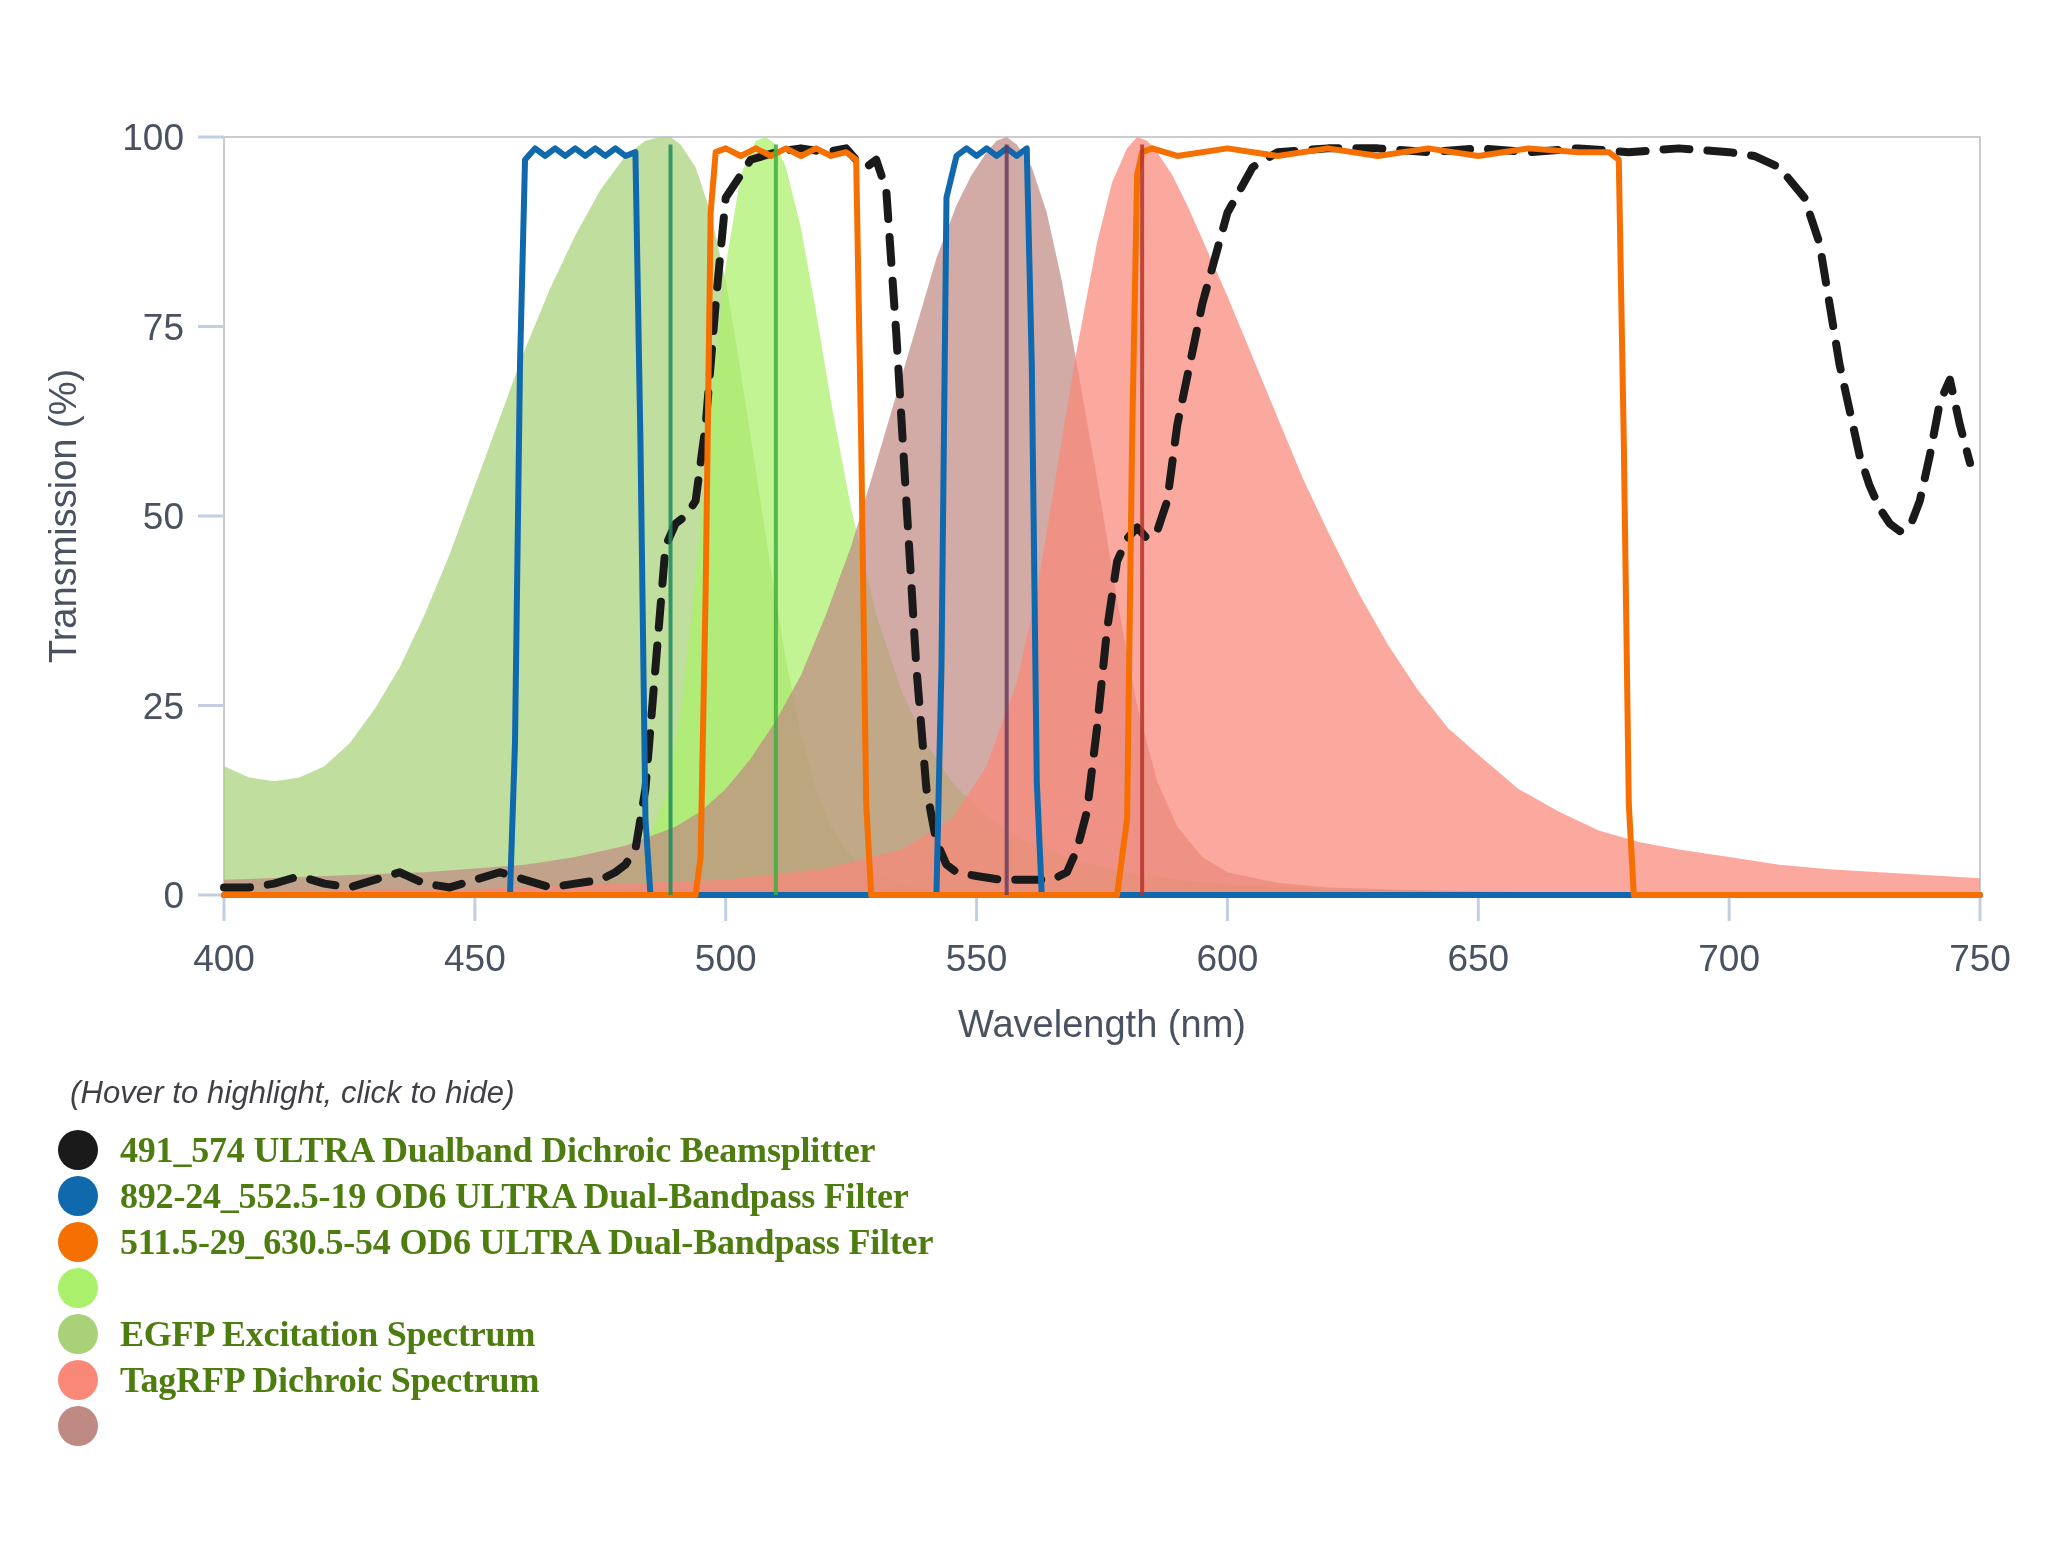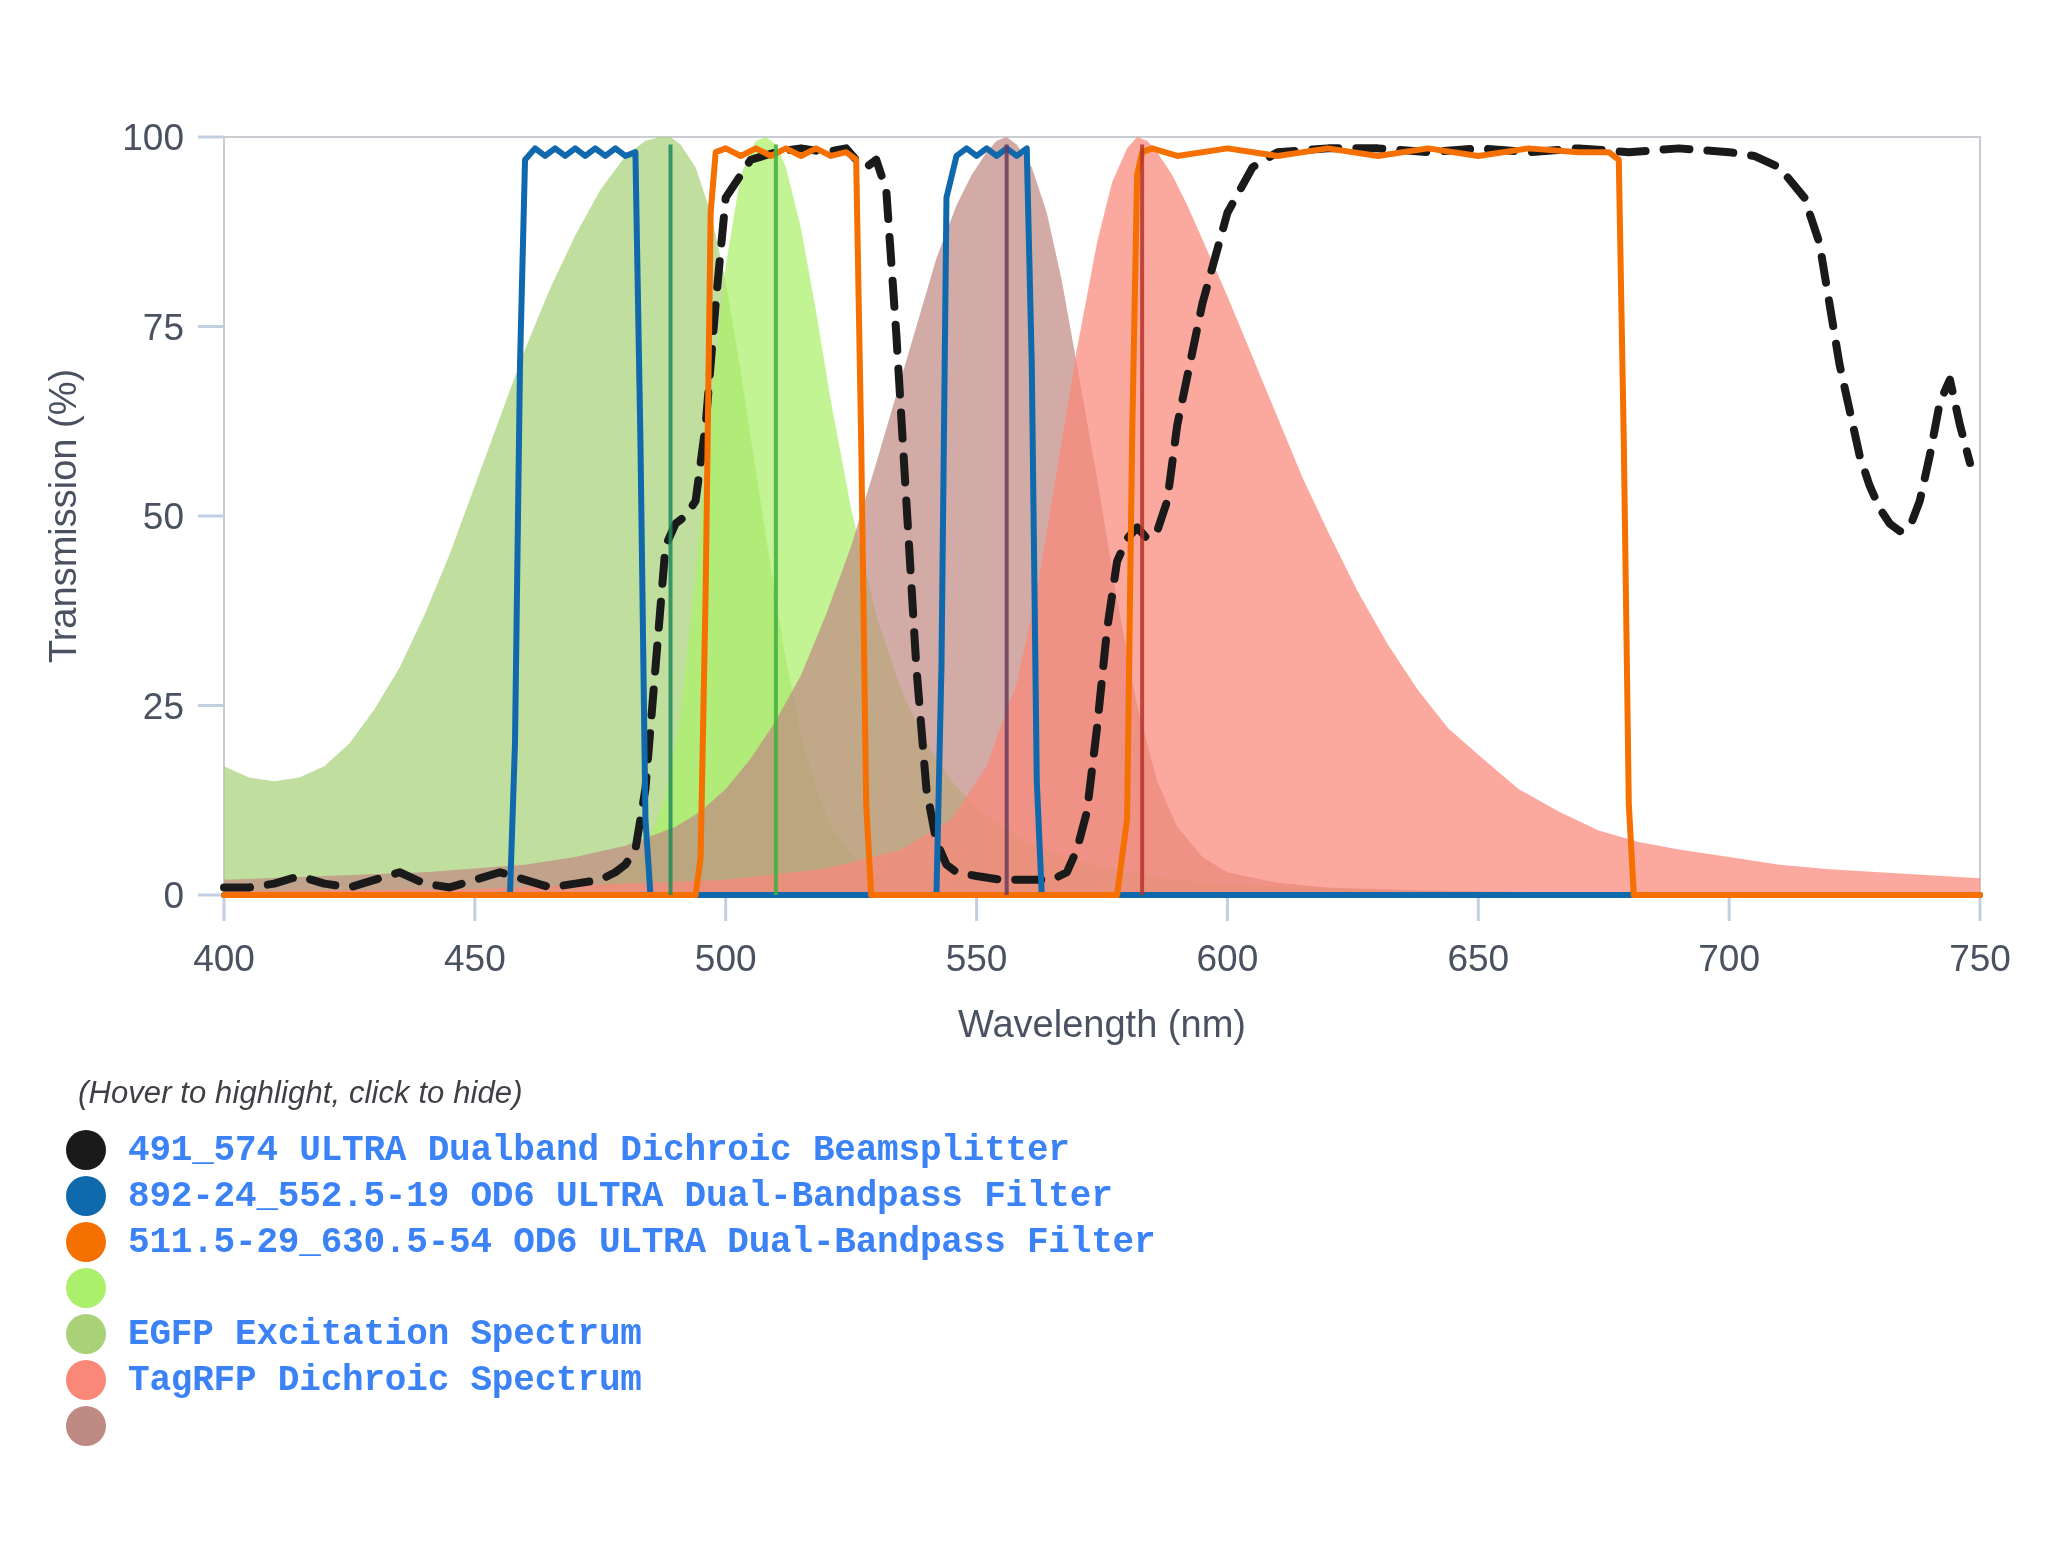--- a/index.html
+++ b/index.html
@@ -9,38 +9,38 @@
     font-family:"Liberation Sans", sans-serif;
     color:#3b4252;
     overflow:hidden;
     position:relative;
   }
   #chart-wrap{position:absolute;left:0;top:0;width:2048px;height:1060px;}
   #svg-chart{display:block;}
   .axis-tick-label{font-family:"Liberation Sans",sans-serif;font-size:37px;fill:#4a5160;}
   .axis-title{font-family:"Liberation Sans",sans-serif;font-size:38px;fill:#4a5160;}
 
-  #legend-wrap{position:absolute;left:8px;top:1075px;width:1682px;}
+  #legend-wrap{position:absolute;left:0;top:1075px;width:1682px;}
   .legend-hint{
     font-family:"Liberation Sans",sans-serif;
     font-style:italic;font-size:31px;color:#3f3f46;
     margin:0 0 16px 70px;letter-spacing:.1px;
   }
   .legend-list{list-style:none;margin:0;padding:0;}
   .legend-row{
     display:flex;align-items:center;
     height:46px;margin:0 0 0 58px;cursor:pointer;
   }
   .legend-dot{
     width:40px;height:40px;border-radius:50%;
     flex:0 0 40px;margin-right:22px;
   }
   .legend-label{
-    font-family:Liberation Mono, monospace;
-    font-weight:bold;font-size:36px;color:#3b82f6;
+    font-family:Liberation Serif, serif;
+    font-weight:bold;font-size:36px;color:#4d7c0f;
     white-space:nowrap;letter-spacing:-.2px;
   }
 </style>
 </head>
 <body>
 
 <div id="chart-wrap">
   <svg id="svg-chart" width="2048" height="1060" viewBox="0 0 2048 1060">
       <rect x="224" y="137" width="1756" height="758" fill="#ffffff" stroke="#c9ccd1" stroke-width="2"></rect>
       <line x1="198" y1="895" x2="224" y2="895" stroke="#c3cfe0" stroke-width="3"></line>

